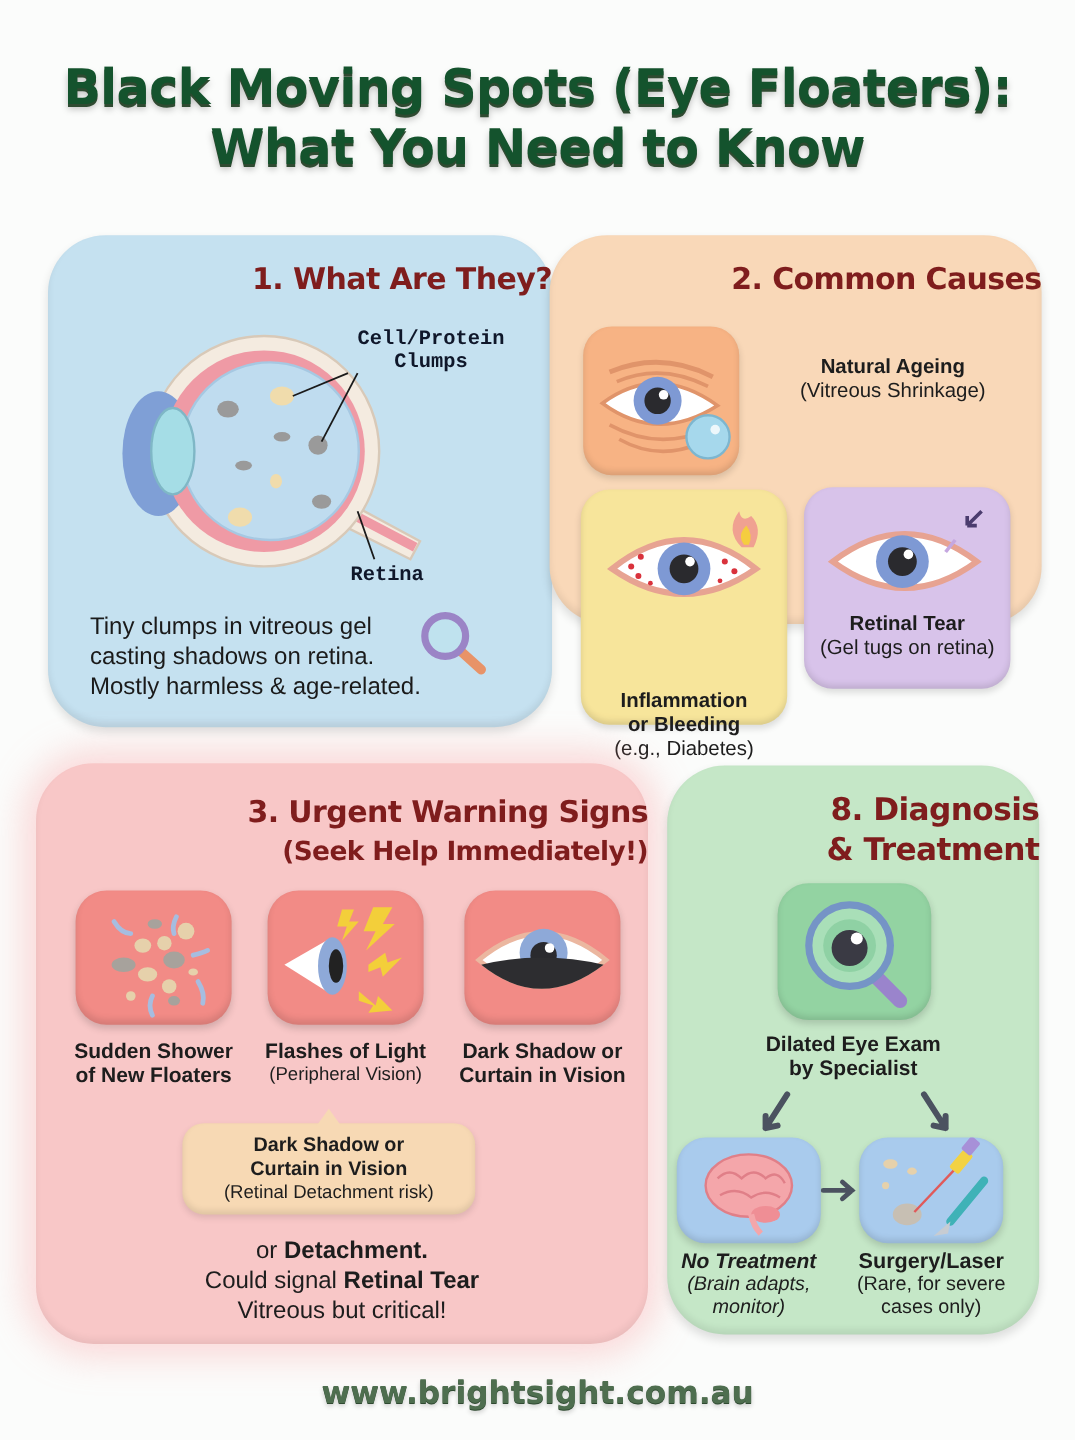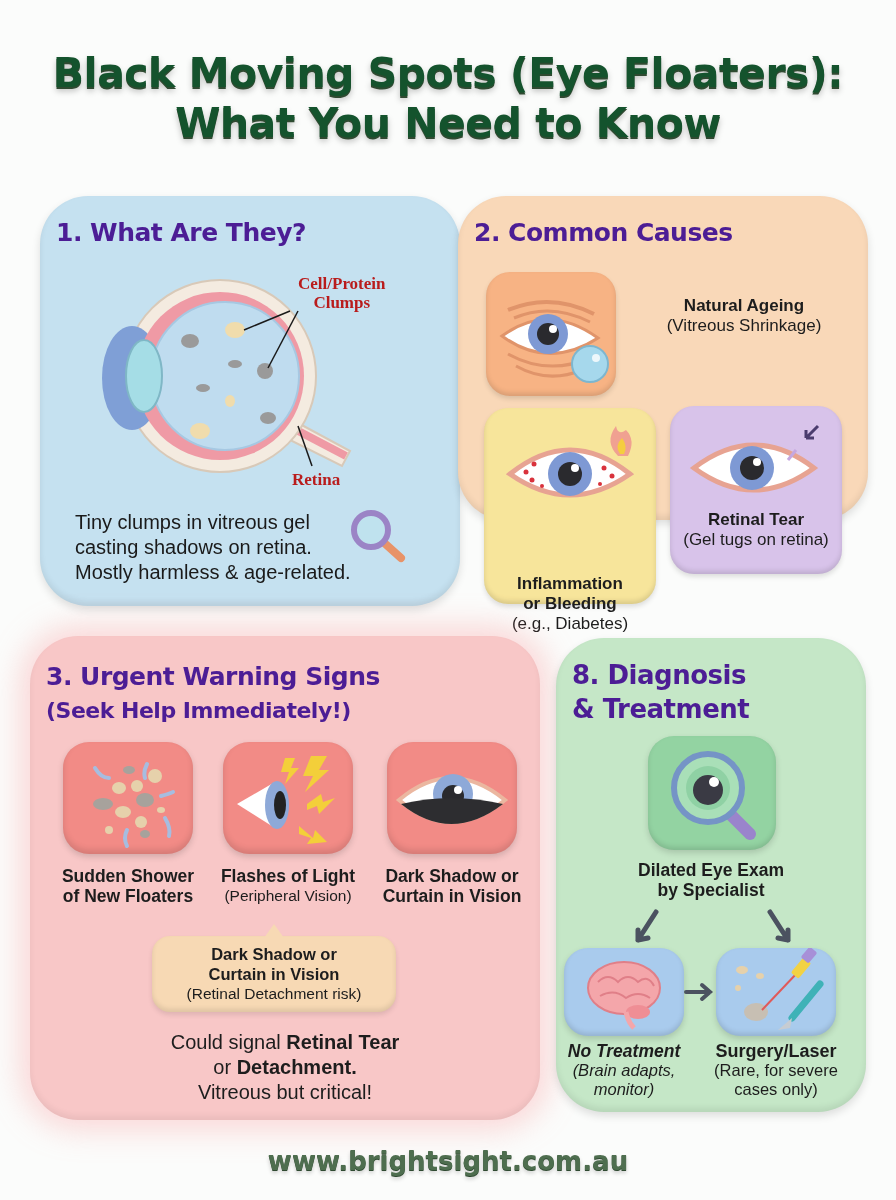--- a/index.html
+++ b/index.html
@@ -8,29 +8,29 @@
 
   .title {
     position: absolute; left: 0; top: 48px; width: 896px; text-align: center;
     font-family: "DejaVu Sans", sans-serif; font-weight: bold; font-size: 41px; line-height: 50px;
     color: #14532d; letter-spacing: -0.5px;
     text-shadow: 0 2px 0 #2f4a31, 0 4px 6px rgba(0,0,0,0.25);
   }
 
   .panel { position: absolute; border-radius: 48px; box-shadow: inset 0 -4px 6px rgba(0,0,0,0.08), 0 4px 8px rgba(0,0,0,0.12); }
   .panel-h {
-    position: absolute; left: 16px; width: 100%; text-align: left;
-    font-family: "DejaVu Sans", sans-serif; font-weight: bold; color: #4c1d95; letter-spacing: -0.5px;
+    position: absolute; left: 0; width: 100%; text-align: right;
+    font-family: "DejaVu Sans", sans-serif; font-weight: bold; color: #7f1d1d; letter-spacing: -0.5px;
   }
 
   
   .p1 { left: 40px; top: 196px; width: 420px; height: 410px; background: #c5e1f0; }
   .p1 .panel-h { top: 22px; font-size: 25px; }
   .eye-diagram { position: absolute; left: 40px; top: 70px; width: 300px; height: 210px; }
-  .lbl { position: absolute; font-weight: bold; font-size: 17px; line-height: 19px; color: #b91c1c; font-family: Liberation Serif, serif; }
+  .lbl { position: absolute; font-weight: bold; font-size: 17px; line-height: 19px; color: #0f172a; font-family: Liberation Mono, monospace; }
   .p1-lbl-clumps { left: 258px; top: 78px; text-align: center; }
   .p1-lbl-retina { left: 252px; top: 274px; }
   .p1-desc { position: absolute; left: 35px; top: 314px; font-size: 20px; line-height: 25px; color: #1a1a1a; }
   .p1-mag { position: absolute; left: 309px; top: 312px; width: 64px; height: 56px; }
 
   
   .p2 { left: 458px; top: 196px; width: 410px; height: 324px; background: #f9d8b8; }
   .p2 .panel-h { top: 22px; font-size: 25px; }
   .tile { position: absolute; border-radius: 24px; box-shadow: inset 0 -3px 5px rgba(0,0,0,0.12), 0 3px 5px rgba(0,0,0,0.12); }
   .t-age { left: 28px; top: 76px; width: 130px; height: 124px; background: #f7b384; }
@@ -283,22 +283,22 @@
     </div>
   </div>
 
   <div class="callout">
     <div class="b">Dark Shadow or</div>
     <div class="b">Curtain in Vision</div>
     <div style="font-size:15.5px;">(Retinal Detachment risk)</div>
   </div>
 
   <div class="p3-desc">
+    <div><span>or </span><span class="b">Detachment.</span></div>
     <div><span>Could signal </span><span class="b">Retinal Tear</span></div>
-    <div><span>or </span><span class="b">Detachment.</span></div>
     <div>Vitreous but critical!</div>
   </div>
 </div>
 
 <div class="panel p4">
   <div class="panel-h">
     <div>8. Diagnosis</div>
     <div>&amp; Treatment</div>
   </div>
 

